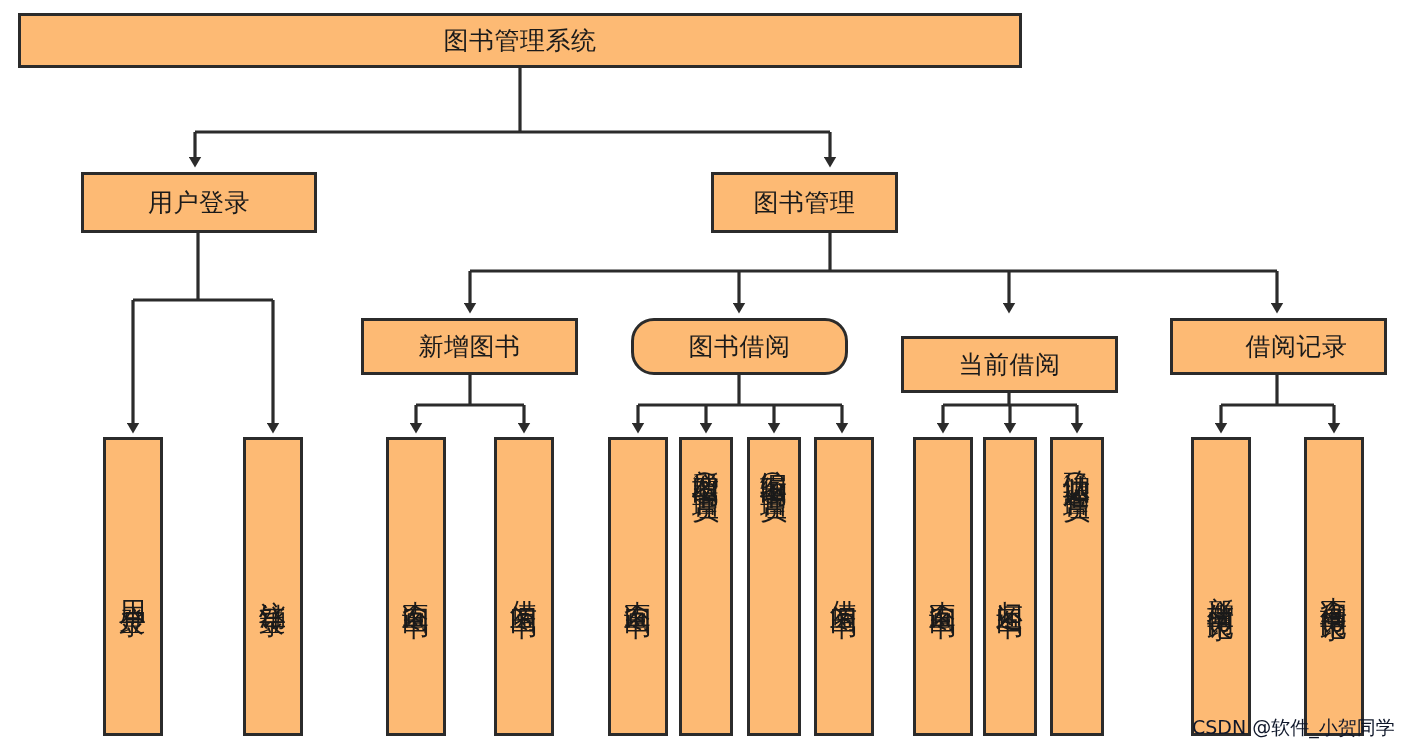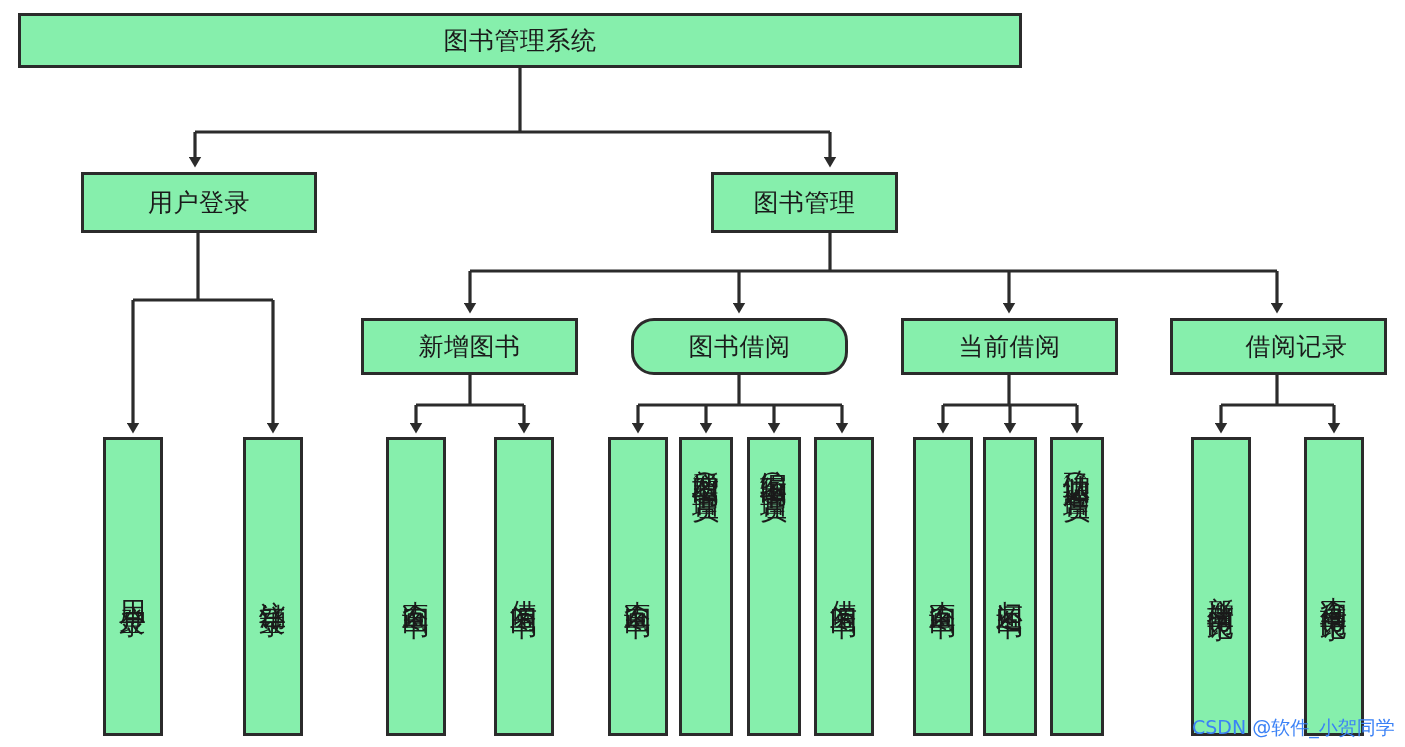--- a/index.html
+++ b/index.html
@@ -22,21 +22,21 @@
     position: absolute;
     left: 0;
     top: 0;
     width: 1405px;
     height: 747px;
   }
   .node {
     position: absolute;
     box-sizing: border-box;
     border: 3px solid #2b2b2b;
-    background: #86efac;
+    background: #fdba74;
     display: flex;
     align-items: center;
     justify-content: center;
     color: #1a1a1a;
     z-index: 2;
   }
   .node-label {
     display: block;
     text-align: center;
     line-height: 1.0;
@@ -64,21 +64,21 @@
     letter-spacing: 4px;
     white-space: nowrap;
   }
   
   .node.vert.short {
     align-items: center;
     padding-top: 0;
   }
   .watermark {
     position: absolute;
-    color: #3b82f6;
+    color: #0f172a;
     font-size: 19px;
     white-space: nowrap;
     z-index: 5;
     font-family: "DejaVu Sans", "Liberation Sans", sans-serif;
   }
 </style>
 </head>
 <body>
 
 <div id="diagram-root">
@@ -146,21 +146,21 @@
   <div class="node horiz" style="left:711px; top:172px; width:187px; height:61px;">
     <span class="node-label">图书管理</span>
   </div>
 
   <div class="node horiz" style="left:361px; top:318px; width:217px; height:57px;">
     <span class="node-label">新增图书</span>
   </div>
   <div class="node horiz" style="left:631px; top:318px; width:217px; height:57px;border-radius:23px;">
     <span class="node-label">图书借阅</span>
   </div>
-  <div class="node horiz" style="left:901px; top:318px; width:217px; height:57px;">
+  <div class="node horiz" style="left:901px; top:336px; width:217px; height:57px;">
     <span class="node-label">当前借阅</span>
   </div>
   <div class="node horiz" style="left:1170px; top:318px; width:217px; height:57px;padding-left:36px;">
     <span class="node-label">借阅记录</span>
   </div>
 
   <div class="node vert short" style="left:103px; top:437px; width:60px; height:299px;">
     <span class="node-label">用户登录</span>
   </div>
   <div class="node vert short" style="left:243px; top:437px; width:60px; height:299px;">

